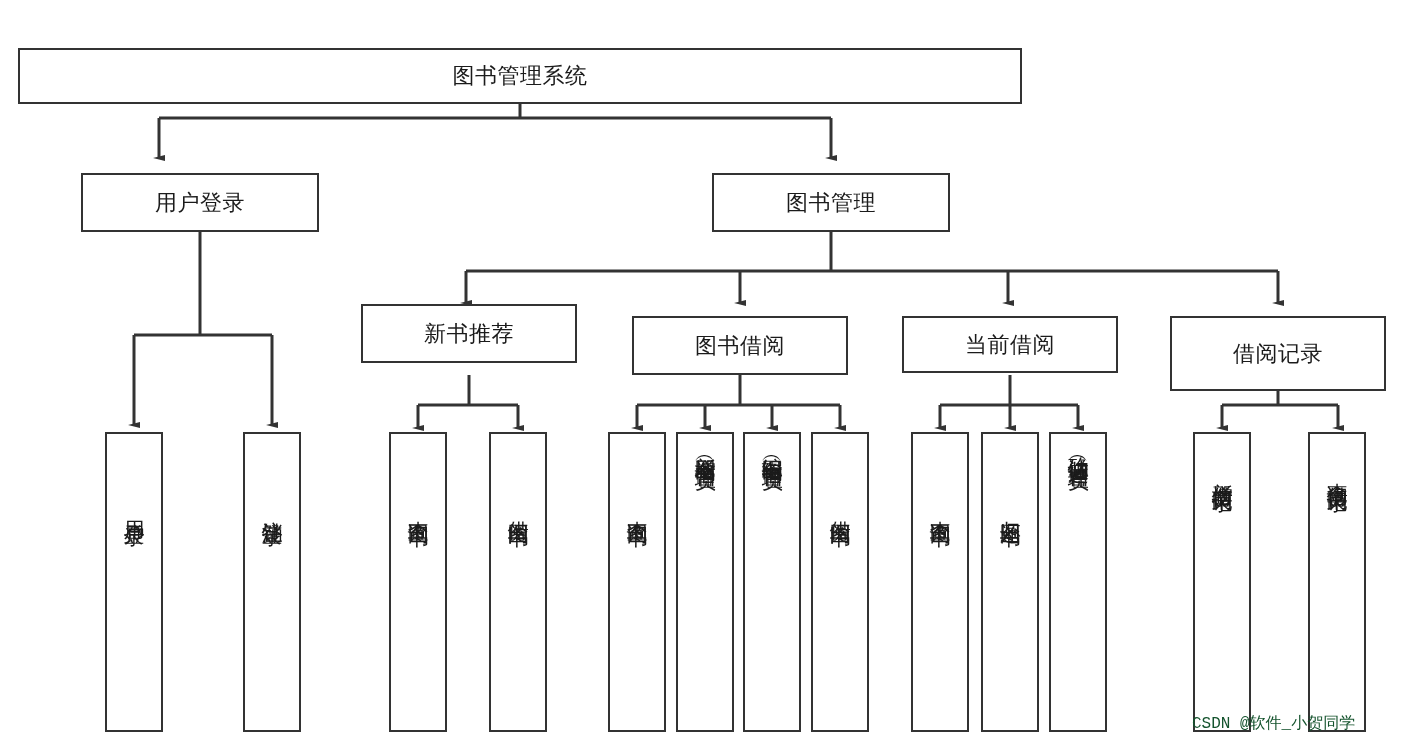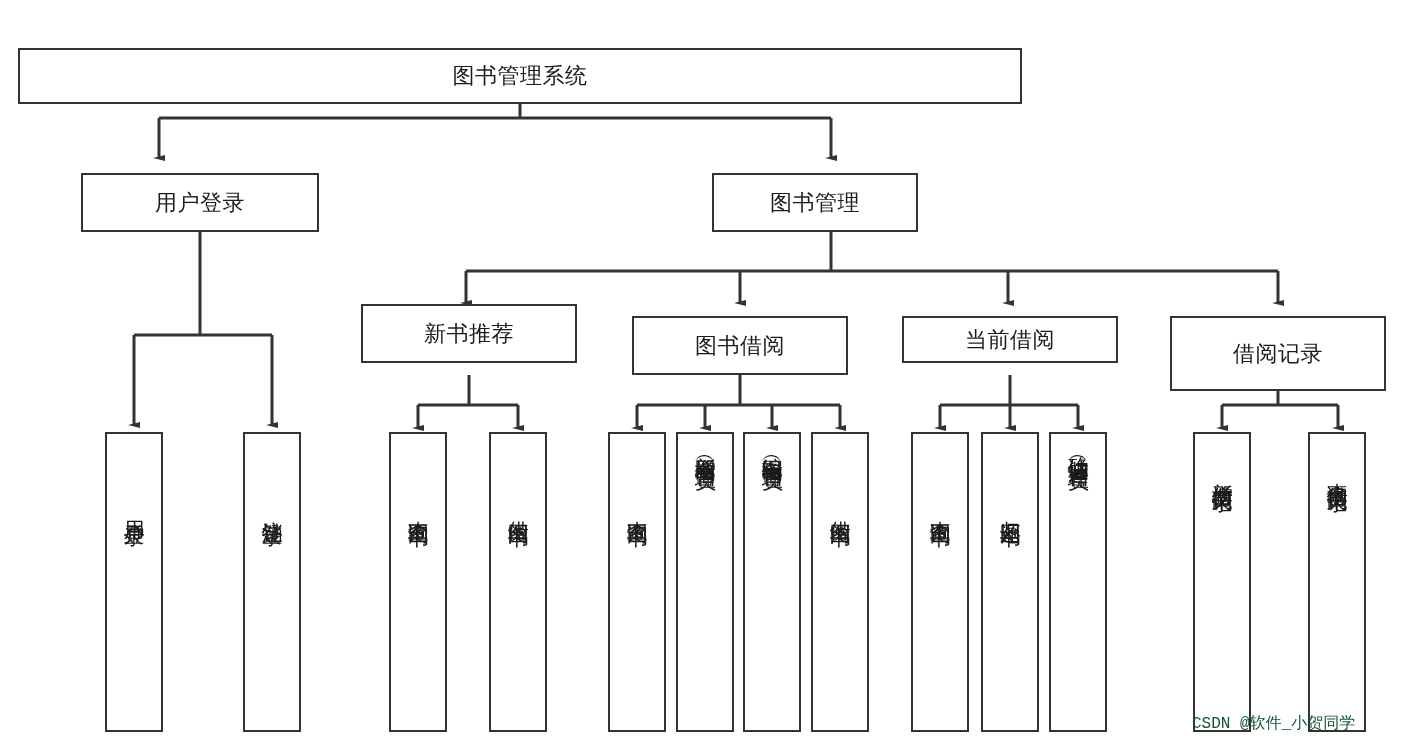--- a/index.html
+++ b/index.html
@@ -132,33 +132,33 @@
   </svg>
 
   <div class="node horizontal" style="left:18px; top:13px; width:1004px; height:56px;margin-top:35px;">
     <span class="label">图书管理系统</span>
   </div>
 
   <div class="node horizontal" style="left:81px; top:173px; width:238px; height:59px;">
     <span class="label">用户登录</span>
   </div>
 
-  <div class="node horizontal" style="left:712px; top:173px; width:206px; height:59px;justify-content:center;">
+  <div class="node horizontal" style="left:712px; top:173px; width:238px; height:59px;justify-content:center;">
     <span class="label">图书管理</span>
   </div>
 
   <div class="node horizontal" style="left:361px; top:304px; width:216px; height:59px;">
     <span class="label">新书推荐</span>
   </div>
 
   <div class="node horizontal" style="left:632px; top:316px; width:216px; height:59px;">
     <span class="label">图书借阅</span>
   </div>
 
-  <div class="node horizontal" style="left:902px; top:316px; width:216px; height:47px;">
+  <div class="node horizontal" style="left:902px; top:316px; width:216px; height:57px;">
     <span class="label">当前借阅</span>
   </div>
 
   <div class="node horizontal" style="left:1170px; top:316px; width:216px; height:75px;">
     <span class="label">借阅记录</span>
   </div>
 
   <div class="node vertical" style="left:105px; top:432px; width:58px; height:300px; padding-top:70px;">
     <span class="label">用户登录</span>
   </div>

